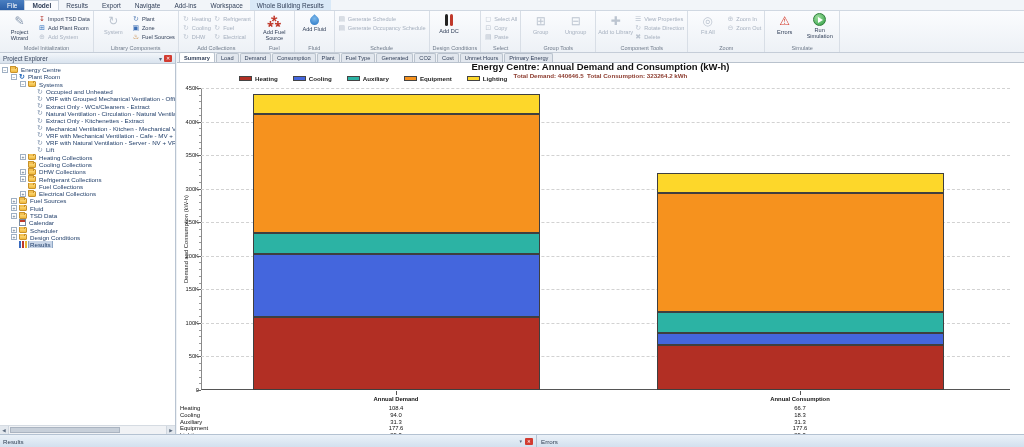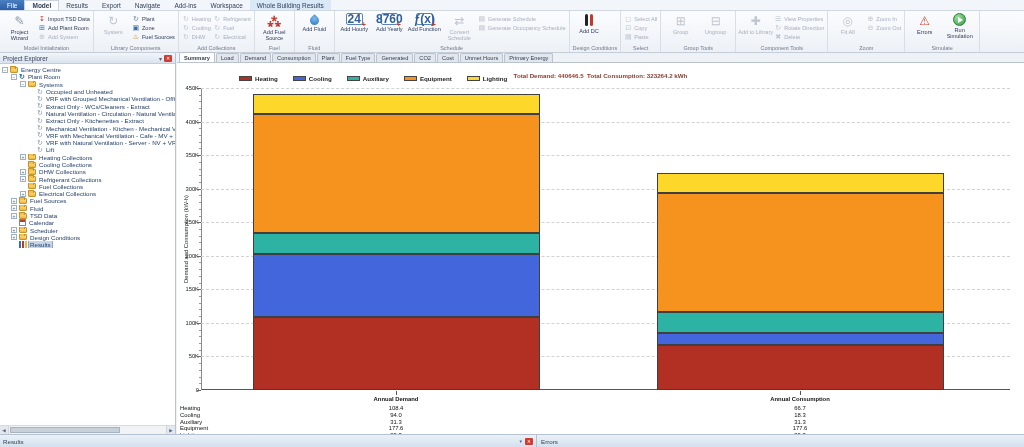--- a/index.html
+++ b/index.html
@@ -248,38 +248,20 @@
             <div class="rbtn big">
               <span class="ricon ic-drop"></span>
               <span class="rlab">Add Fluid</span>
             </div>
           </div>
         </div>
         <div class="rlabel">Fluid</div>
       </div>
       <div class="rgroup">
         <div class="rbody">
-          <div class="rcol bigc">
-            <div class="rbtn big">
-              <span class="ricon ic-hourly badge">24</span>
-              <span class="rlab">Add Hourly</span>
-            </div>
-            <div class="rbtn big">
-              <span class="ricon ic-yearly badge">8760</span>
-              <span class="rlab">Add Yearly</span>
-            </div>
-            <div class="rbtn big">
-              <span class="ricon ic-fx badge">ƒ(x)</span>
-              <span class="rlab">Add Function</span>
-            </div>
-            <div class="rbtn big disabled">
-              <span class="ricon ic-convert">⇄</span>
-              <span class="rlab">Convert Schedule</span>
-            </div>
-          </div>
           <div class="rcol smallc">
             <div class="rbtn small disabled">
               <span class="ricon ic-generate">▤</span>
               <span class="rlab">Generate Schedule</span>
             </div>
             <div class="rbtn small disabled">
               <span class="ricon ic-generate">▤</span>
               <span class="rlab">Generate Occupancy Schedule</span>
             </div>
           </div>
@@ -543,20 +525,21 @@
         <div class="rtabitem">Consumption</div>
         <div class="rtabitem">Plant</div>
         <div class="rtabitem">Fuel Type</div>
         <div class="rtabitem">Generated</div>
         <div class="rtabitem">CO2</div>
         <div class="rtabitem">Cost</div>
         <div class="rtabitem">Unmet Hours</div>
         <div class="rtabitem">Primary Energy</div>
       </div>
     <div class="chartwrap">
+      <div class="ctitle">Energy Centre: Annual Demand and Consumption (kW-h)</div>
       <div class="csub">
         <span>Total Demand:</span>
         <span>440646.5</span>&nbsp;
         <span>Total Consumption:</span>
         <span>323264.2 kWh</span>
       </div>
       <div class="legend">
           <div class="lg-item">
             <span class="lg-swatch" style="background: rgb(178, 47, 36);"></span>
             <span class="lg-label">Heating</span>

